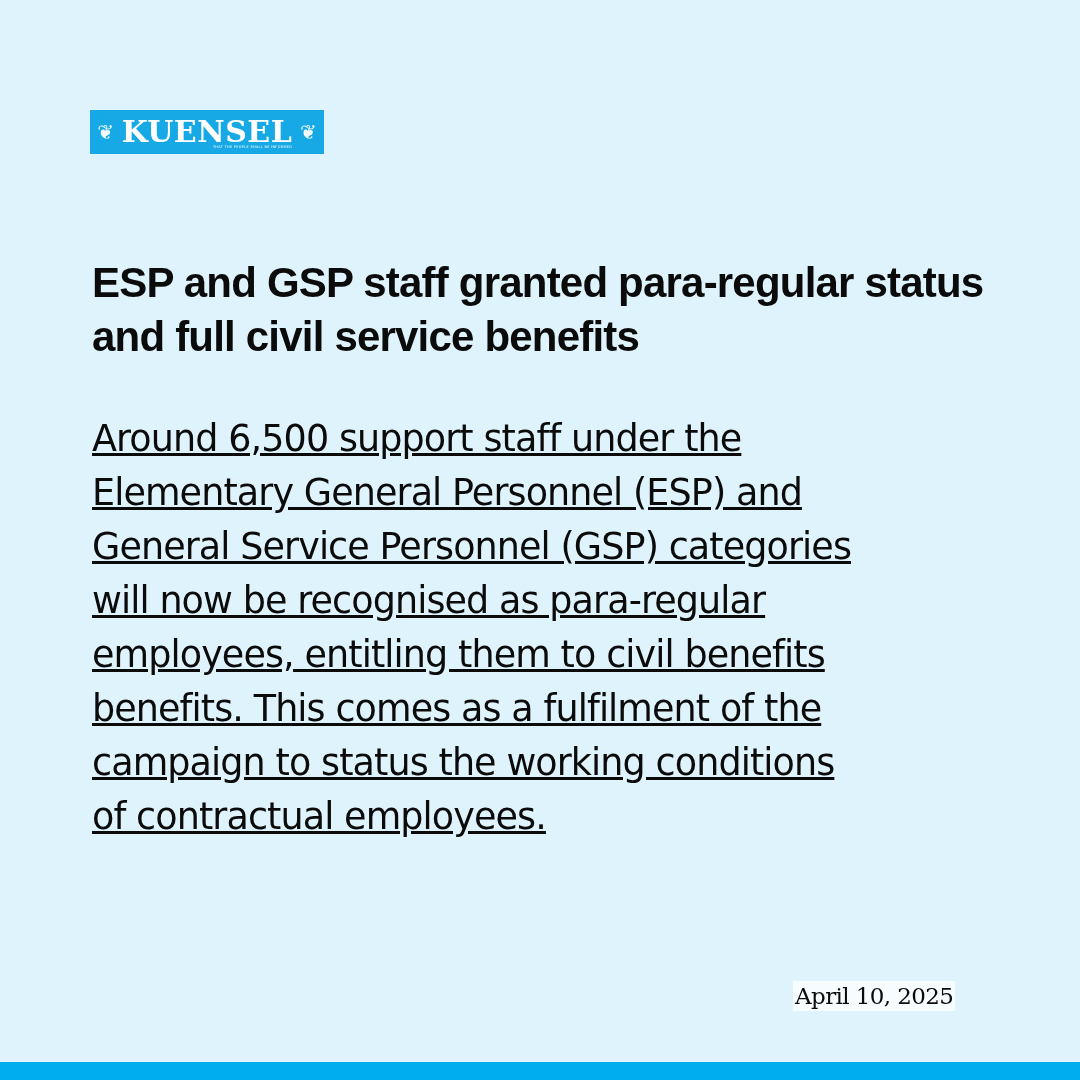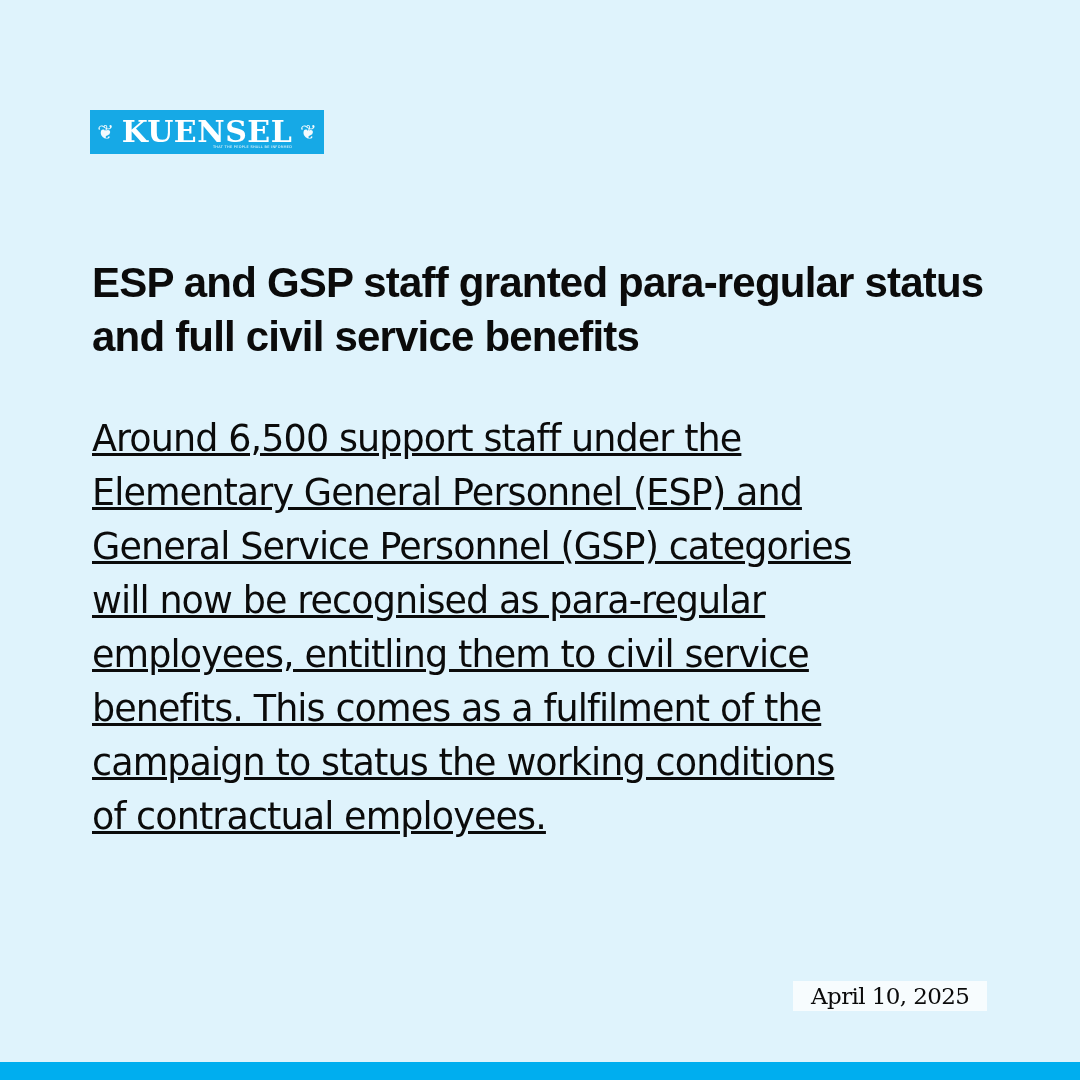--- a/index.html
+++ b/index.html
@@ -92,21 +92,21 @@
     }
     .date {
       position: absolute;
       left: 793px;
       top: 981px;
       font-family: "DejaVu Serif", serif;
       font-size: 23px;
       line-height: 30px;
       letter-spacing: -0.6px;
       background: #f7fcfe;
-      padding: 0 18px;
+      padding: 0 2px;
       color: #0b0b0b;
     }
     .bottom-bar {
       position: absolute;
       left: 0;
       bottom: 0;
       width: 1080px;
       height: 18px;
       background: #00aeef;
     }
@@ -123,21 +123,21 @@
   <span class="logo-mark">❦</span>
 </div>
 
 <h1 class="headline">ESP and GSP staff granted para-regular status and full civil service benefits</h1>
 
 <p class="body-text">
   <span class="body-line">Around 6,500 support staff under the</span>
   <span class="body-line">Elementary General Personnel (ESP) and</span>
   <span class="body-line">General Service Personnel (GSP) categories</span>
   <span class="body-line">will now be recognised as para-regular</span>
-  <span class="body-line">employees, entitling them to civil service</span>
+  <span class="body-line">employees, entitling them to civil benefits</span>
   <span class="body-line">benefits. This comes as a fulfilment of the</span>
   <span class="body-line">campaign to status the working conditions</span>
   <span class="body-line">of contractual employees.</span>
 </p>
 
 <div class="date">April 10, 2025</div>
 
 <div class="bottom-bar"></div>
 
 </body></html>

